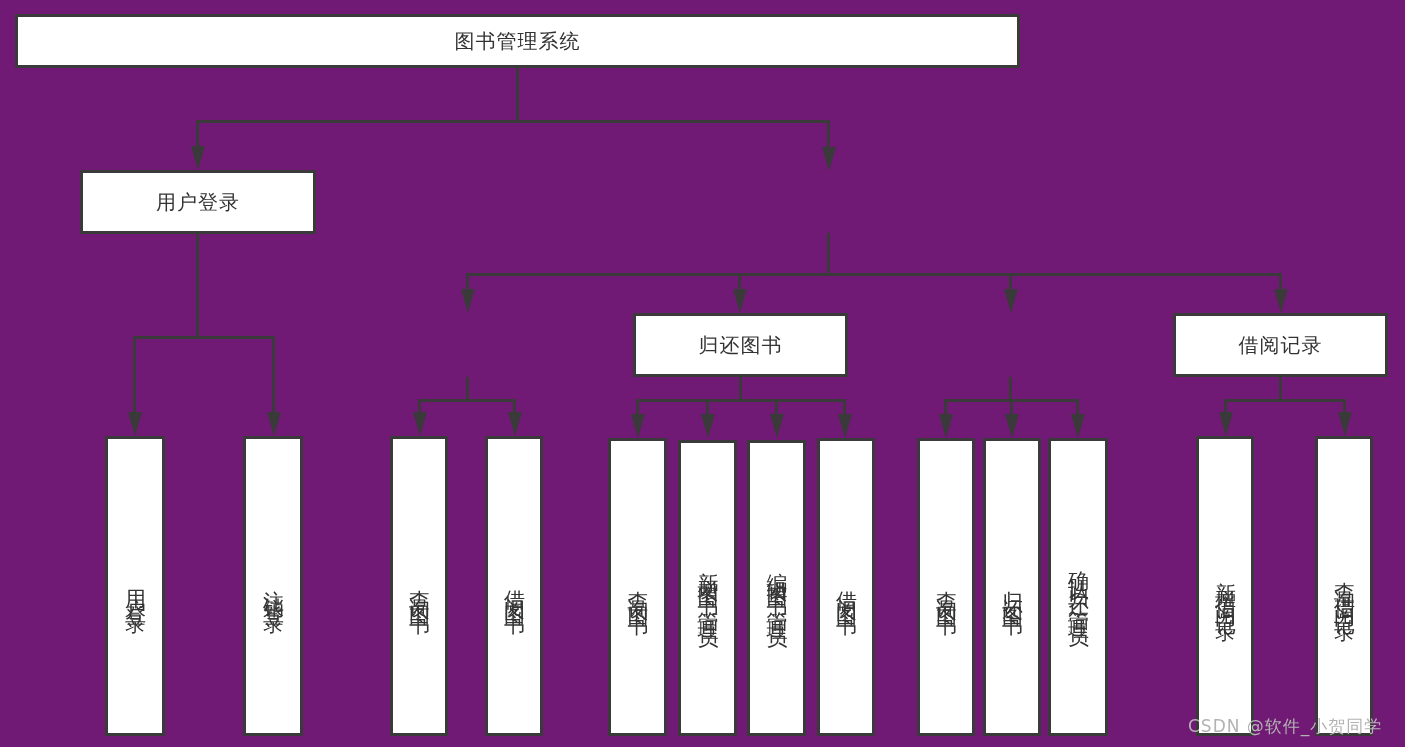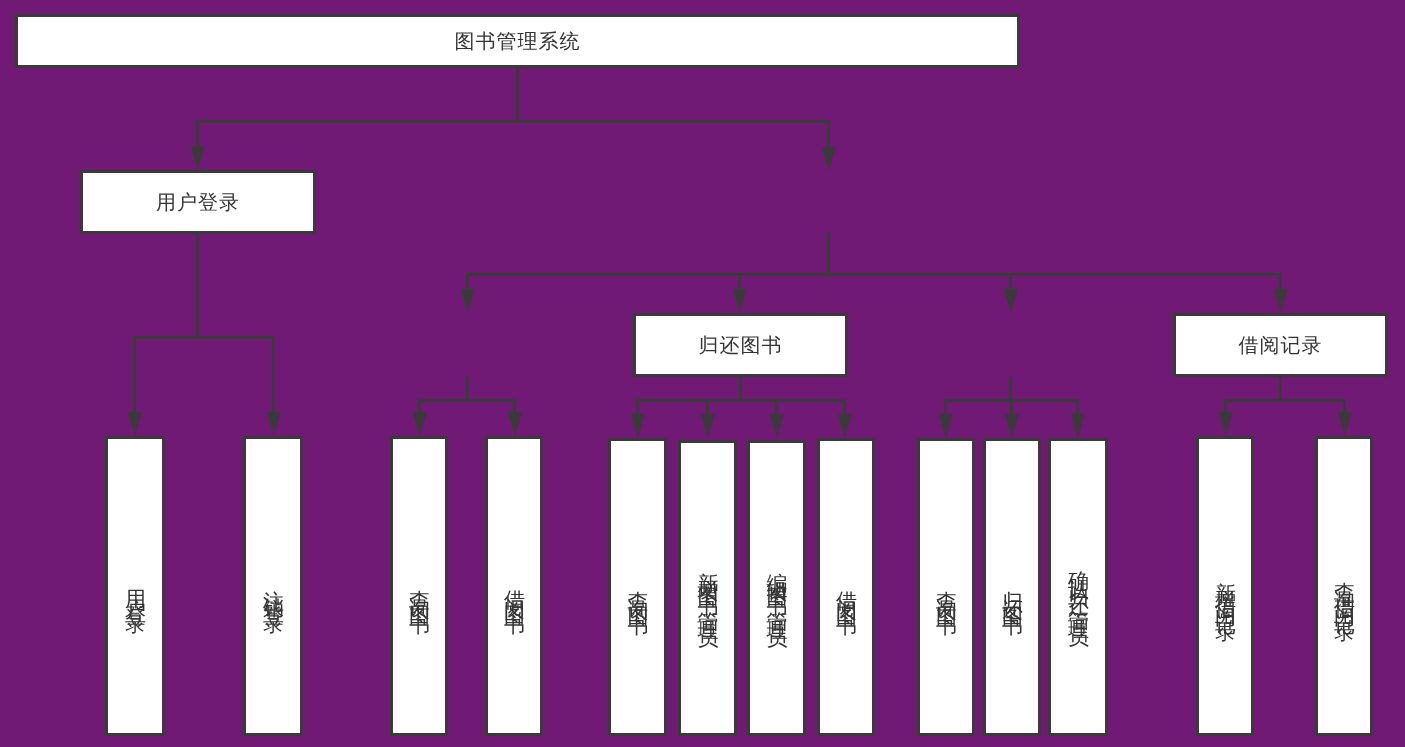--- a/index.html
+++ b/index.html
@@ -129,14 +129,15 @@
   <div class="box v" style="left:747px;top:440px;width:59px;height:296px">编辑图书（管理员）</div>
   <div class="box v" style="left:817px;top:438px;width:58px;height:298px">借阅图书</div>
 
   <div class="box v" style="left:917px;top:438px;width:58px;height:298px">查询图书</div>
   <div class="box v" style="left:983px;top:438px;width:58px;height:298px">归还图书</div>
   <div class="box v" style="left:1048px;top:438px;width:60px;height:298px">确认归还（管理员）</div>
 
   <div class="box v" style="left:1196px;top:436px;width:58px;height:300px">新增借阅记录</div>
   <div class="box v" style="left:1315px;top:436px;width:58px;height:300px">查询借阅记录</div>
 
+  <div class="watermark" style="left:1188px;top:715px">CSDN @软件_小贺同学</div>
 
 </div>
 
 </body></html>

